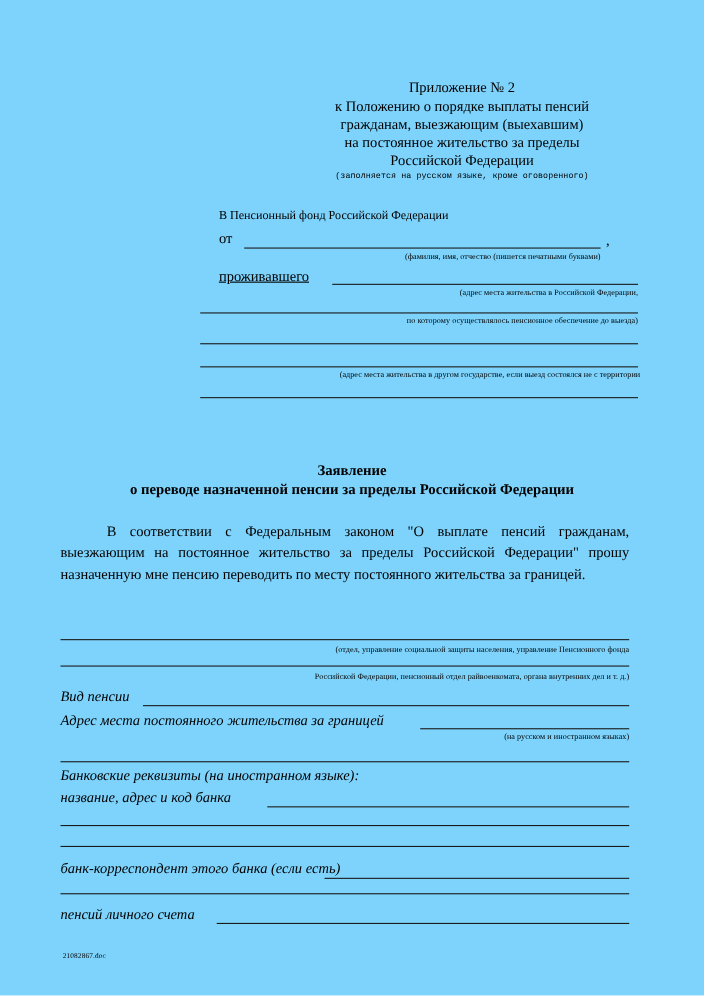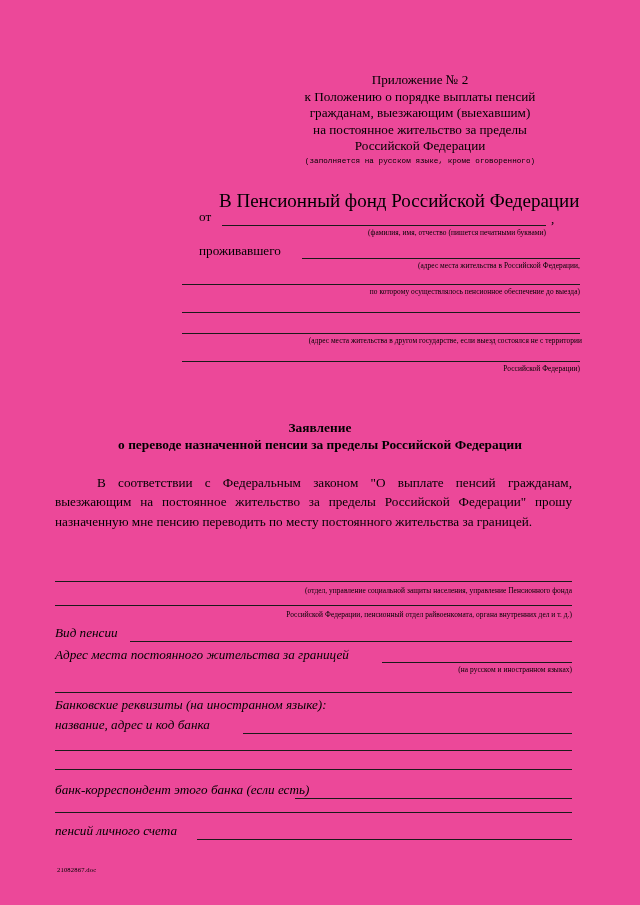--- a/index.html
+++ b/index.html
@@ -9,21 +9,21 @@
     background: #ffffff;
   }
   body {
     font-family: "Liberation Serif", "DejaVu Serif", serif;
     color: #000000;
   }
   .page {
     position: relative;
     width: 640px;
     height: 905px;
-    background: #ec4899;
+    background: #7dd3fc;
     overflow: hidden;
   }
 
   
   .rule {
     position: absolute;
     height: 0;
     border-bottom: 1.1px solid #1a1a1a;
   }
 
@@ -45,42 +45,42 @@
     margin-top: 1px;
     letter-spacing: 0.05px;
     font-family: Liberation Mono, monospace;
   }
 
   
   .addr-to {
     position: absolute;
     left: 199px;
     top: 190px;
-    font-size: 19px;
-    white-space: nowrap;
-    margin-left: 20px;
+    font-size: 11px;
+    white-space: nowrap;
   }
   .addr-ot {
     position: absolute;
     left: 199px;
     top: 209px;
     font-size: 13.2px;
   }
   .addr-comma {
     position: absolute;
     left: 551px;
     top: 211px;
     font-size: 13.2px;
   }
   .addr-prozh {
     position: absolute;
     left: 199px;
     top: 243px;
     font-size: 13.2px;
     white-space: nowrap;
+    text-decoration: underline;
   }
 
   
   .cap {
     position: absolute;
     font-size: 7.4px;
     line-height: 9px;
     text-align: right;
     white-space: nowrap;
     letter-spacing: 0.05px;
@@ -163,21 +163,20 @@
   <div class="cap" style="left:302px; top:261px; width:278px;">(адрес места жительства в Российской Федерации,</div>
 
   <div class="rule" style="left:182px; top:284px; width:398px;"></div>
   <div class="cap" style="left:182px; top:287px; width:398px;">по которому осуществлялось пенсионное обеспечение до выезда)</div>
 
   <div class="rule" style="left:182px; top:312px; width:398px;"></div>
   <div class="rule" style="left:182px; top:333px; width:398px;"></div>
   <div class="cap" style="left:180px; top:336px; width:402px;">(адрес места жительства в другом государстве,  если выезд состоялся не с территории</div>
 
   <div class="rule" style="left:182px; top:361px; width:398px;"></div>
-  <div class="cap" style="left:182px; top:364px; width:398px;">Российской Федерации)</div>
 
   <div class="doc-title" id="title-1">Заявление</div>
   <div class="doc-title" id="title-2">о переводе назначенной пенсии за пределы Российской Федерации</div>
 
   <div class="body-par">В соответствии с Федеральным законом "О выплате пенсий гражданам, выезжающим  на постоянное жительство за пределы Российской Федерации" прошу назначенную мне пенсию переводить по месту постоянного жительства за границей.</div>
 
   <div class="rule" style="left:55px; top:581px; width:517px;"></div>
   <div class="cap" style="left:55px; top:586px; width:517px;">(отдел, управление социальной защиты населения, управление Пенсионного фонда</div>
 
   <div class="rule" style="left:55px; top:605px; width:517px;"></div>

